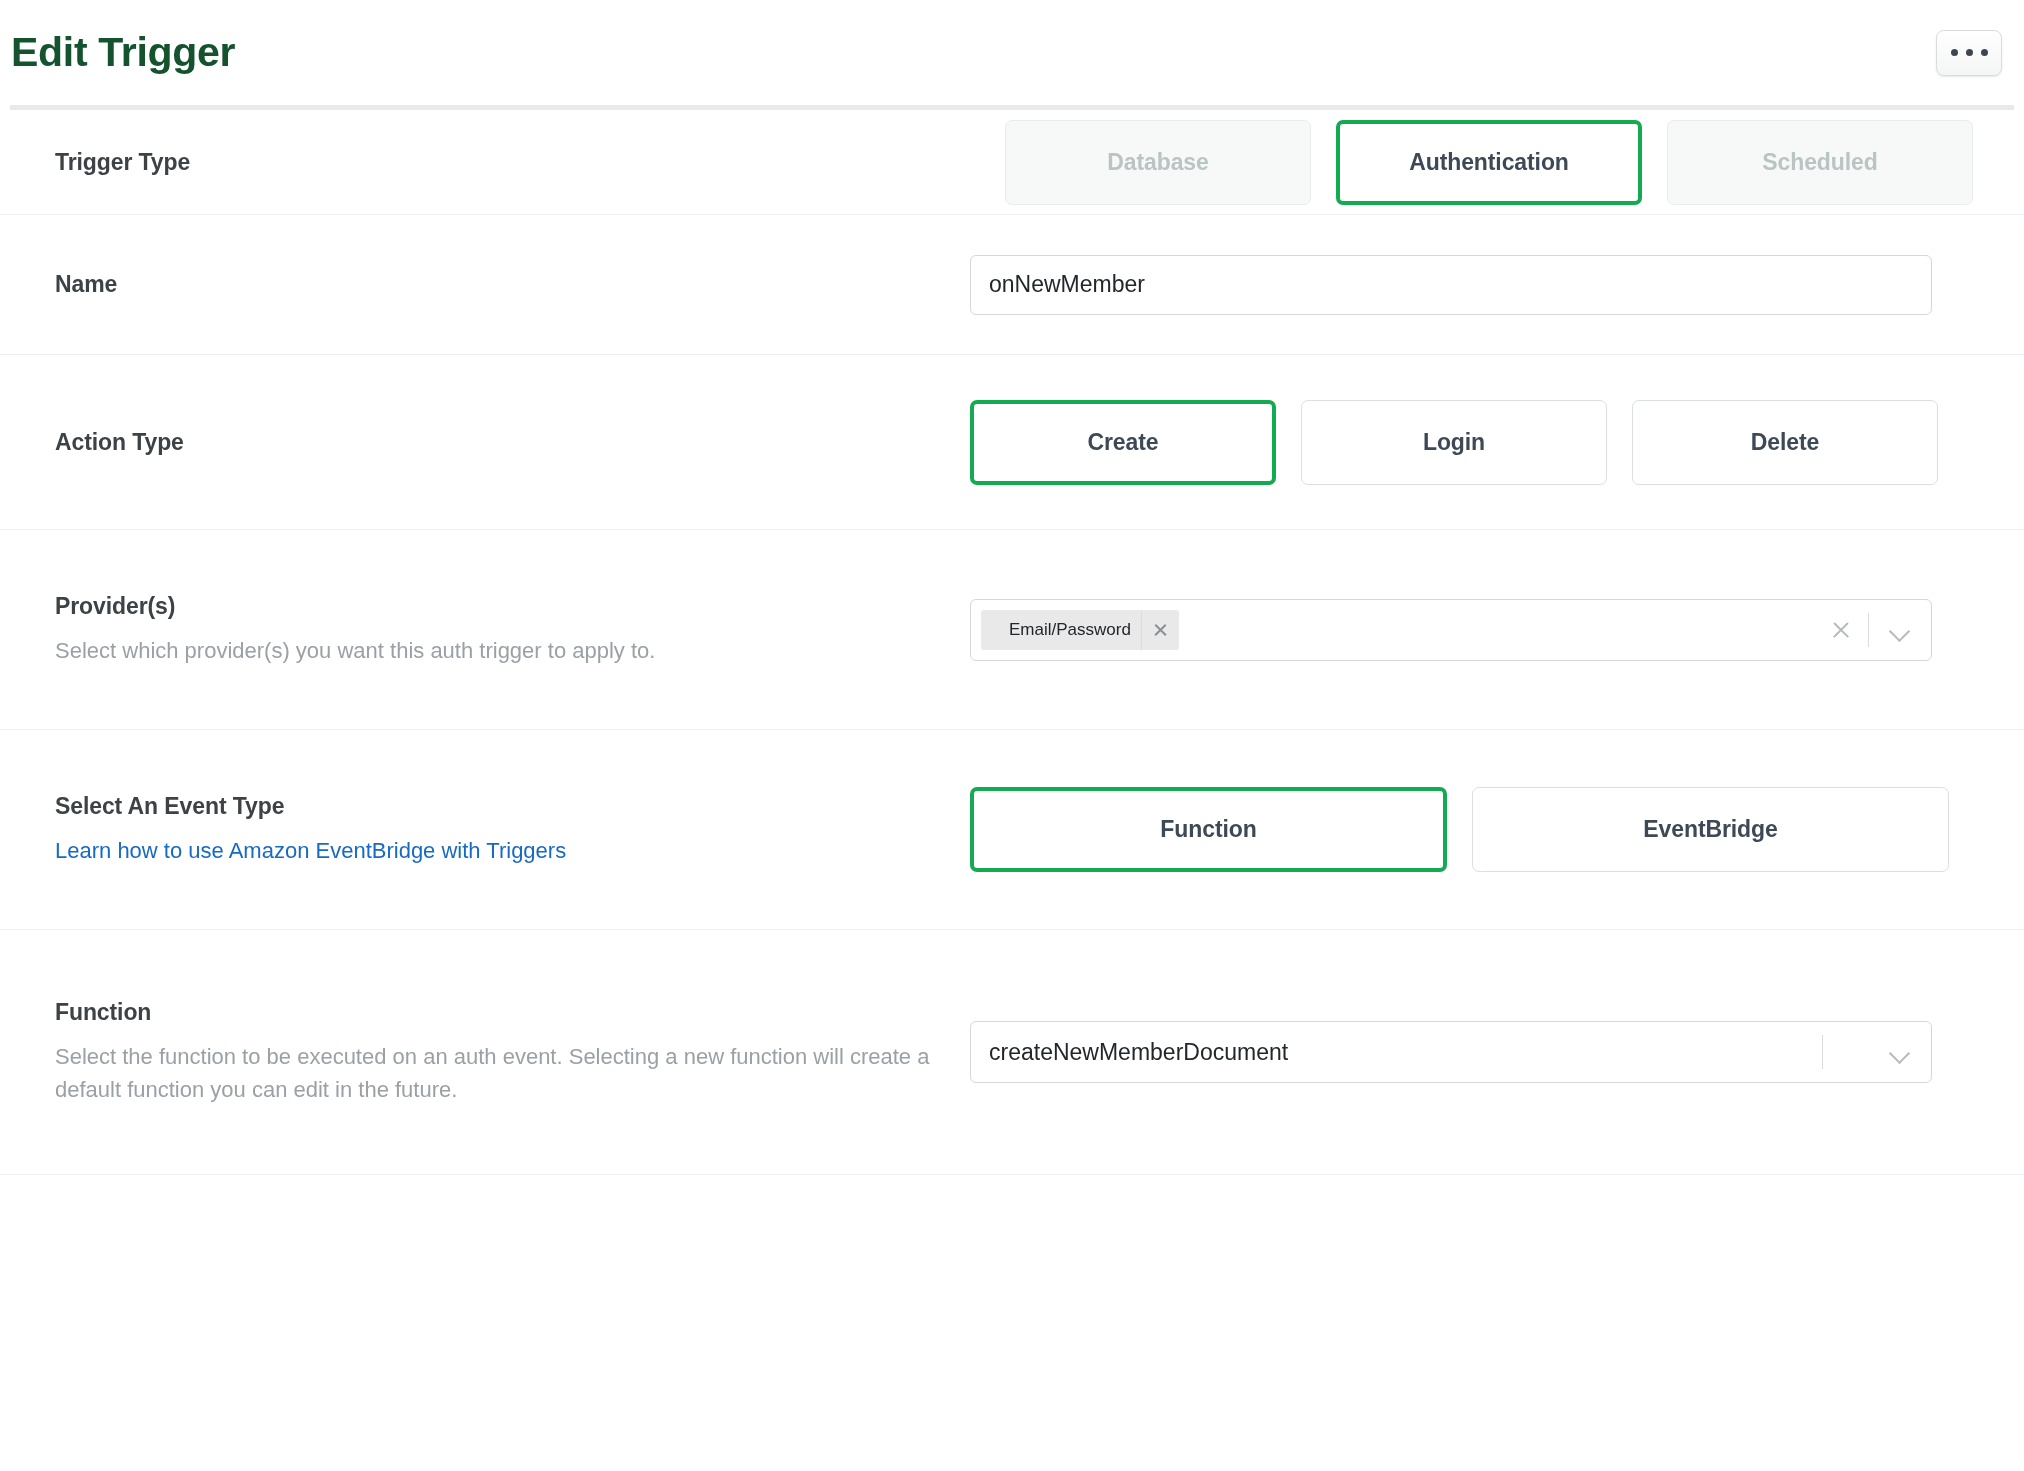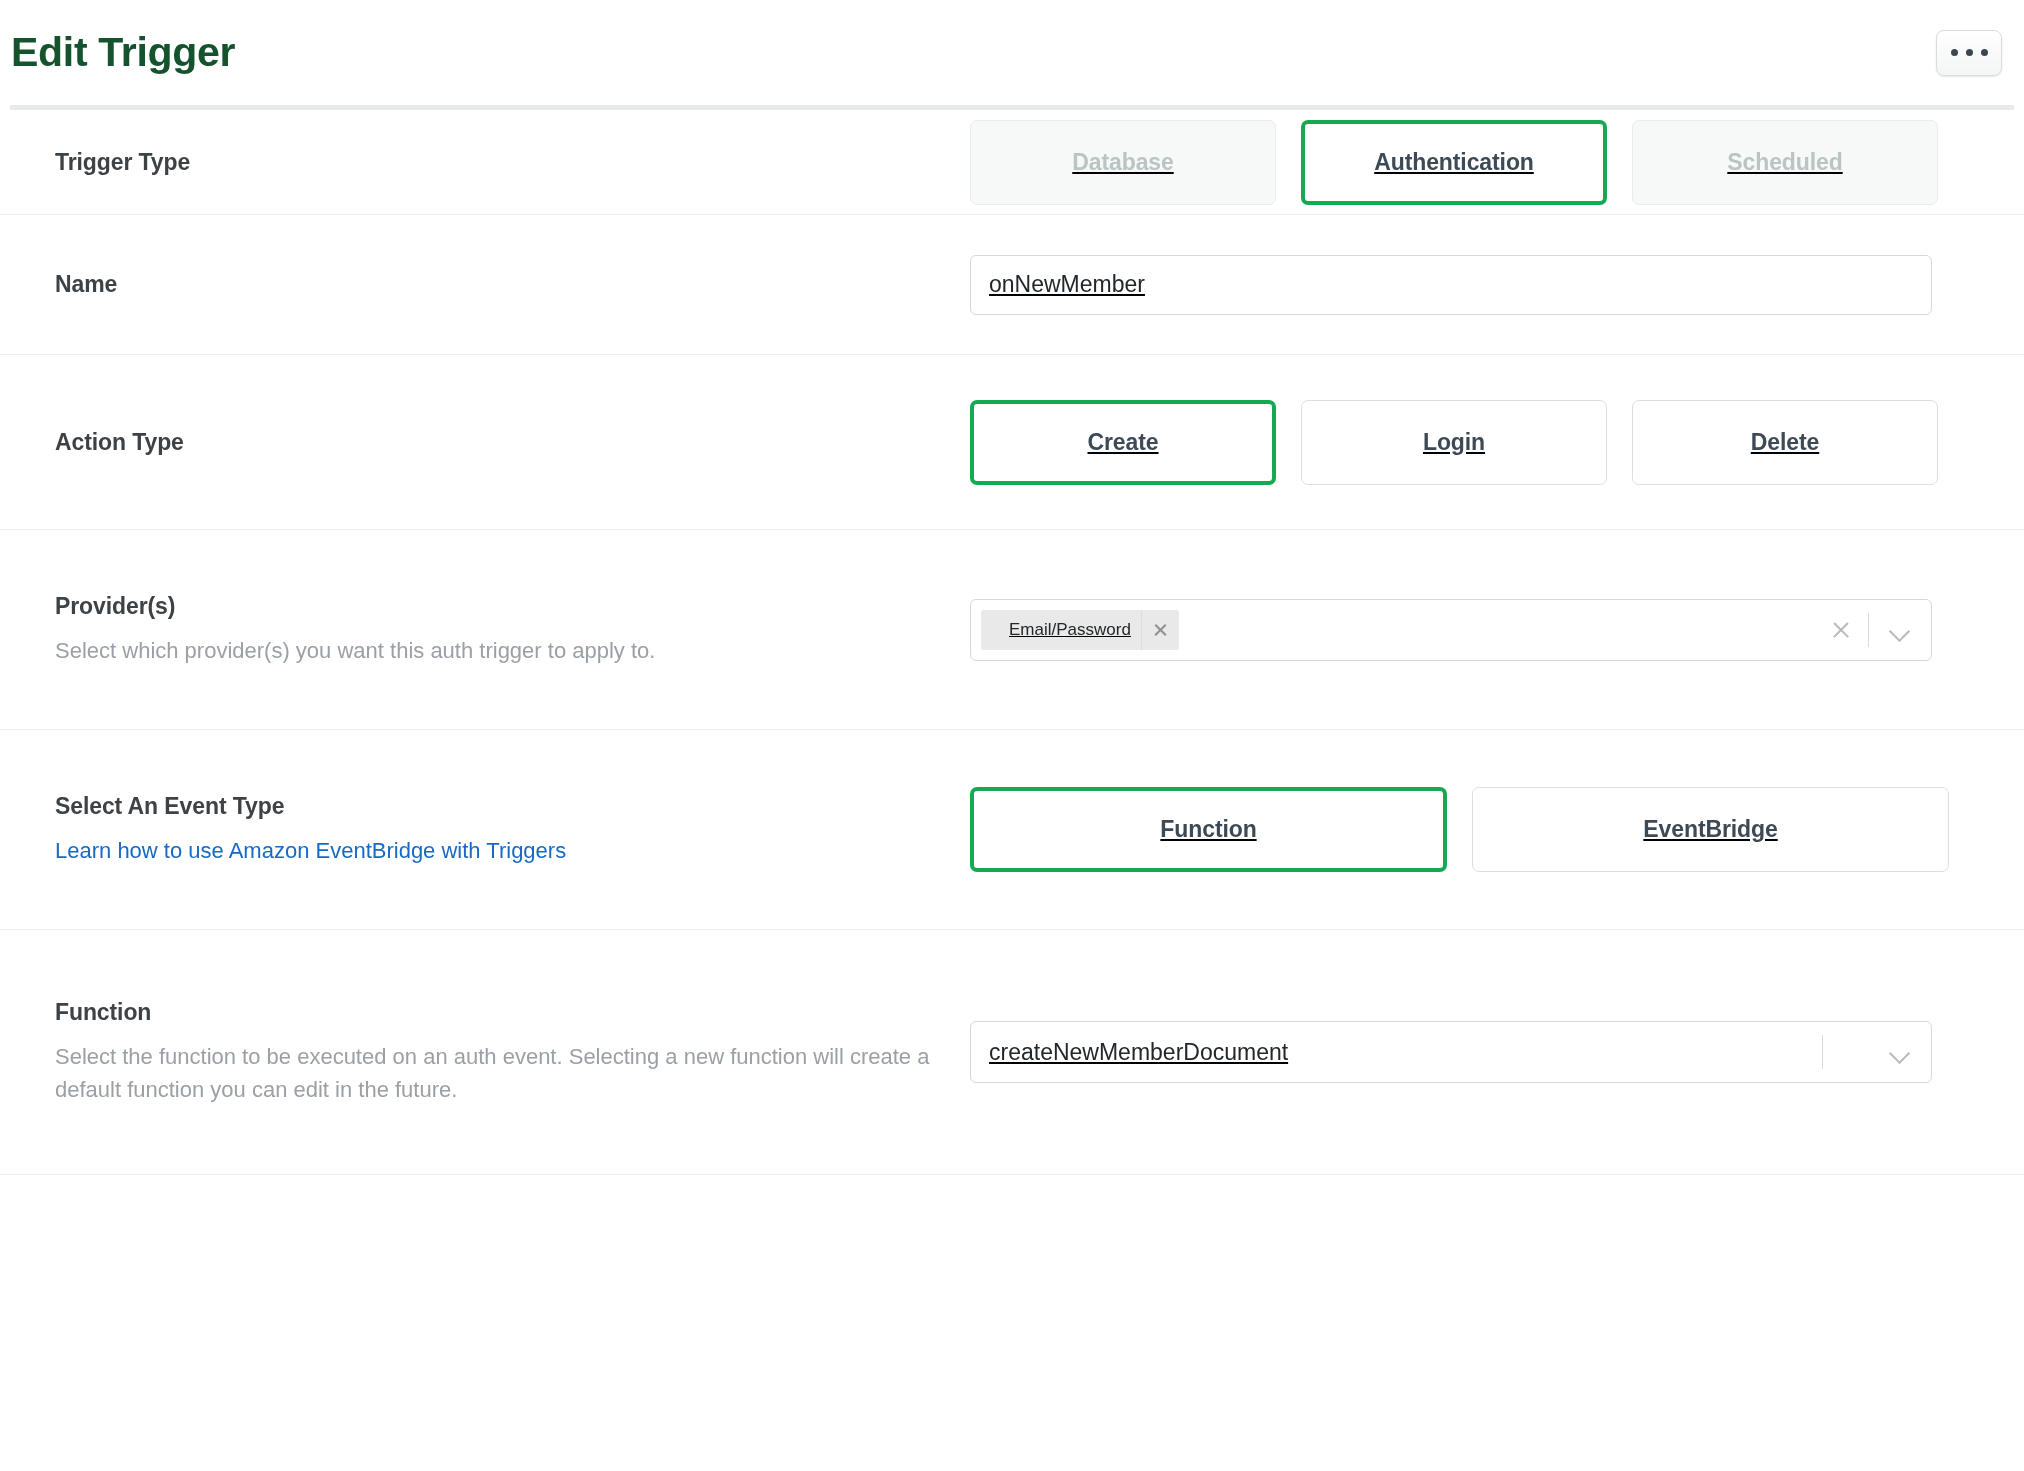--- a/index.html
+++ b/index.html
@@ -75,21 +75,20 @@
   .row-label {
     width: 960px;
     flex: 0 0 960px;
     padding-left: 45px;
     padding-top: 0;
   }
   .row-field {
     flex: 1 1 auto;
     display: flex;
     align-items: flex-start;
-    text-decoration: underline;
   }
   .label-title {
     font-size: 23px;
     font-weight: 700;
     color: #3d4247;
     line-height: 1.25;
     letter-spacing: -0.1px;
   }
   .label-desc {
     font-size: 22px;
@@ -102,21 +101,21 @@
     font-size: 22px;
     color: #176ac4;
     line-height: 1.5;
     margin-top: 14px;
     text-decoration: none;
     cursor: pointer;
     display: inline-block;
   }
 
   
-  .row-trigger-type { height: 105px; align-items: center; }
+  .row-trigger-type { height: 105px; align-items: center; gap: 35px; }
   .row-name         { height: 140px; align-items: center; }
   .row-enabled      { height: 160px; align-items: center; }
   .row-action-type  { height: 175px; align-items: center; }
   .row-providers    { height: 200px; align-items: center; }
   .row-event-type   { height: 200px; align-items: center; }
   .row-function     { height: 245px; align-items: center; }
 
   
   .choice-group { display: flex; gap: 25px; }
   .choice {

